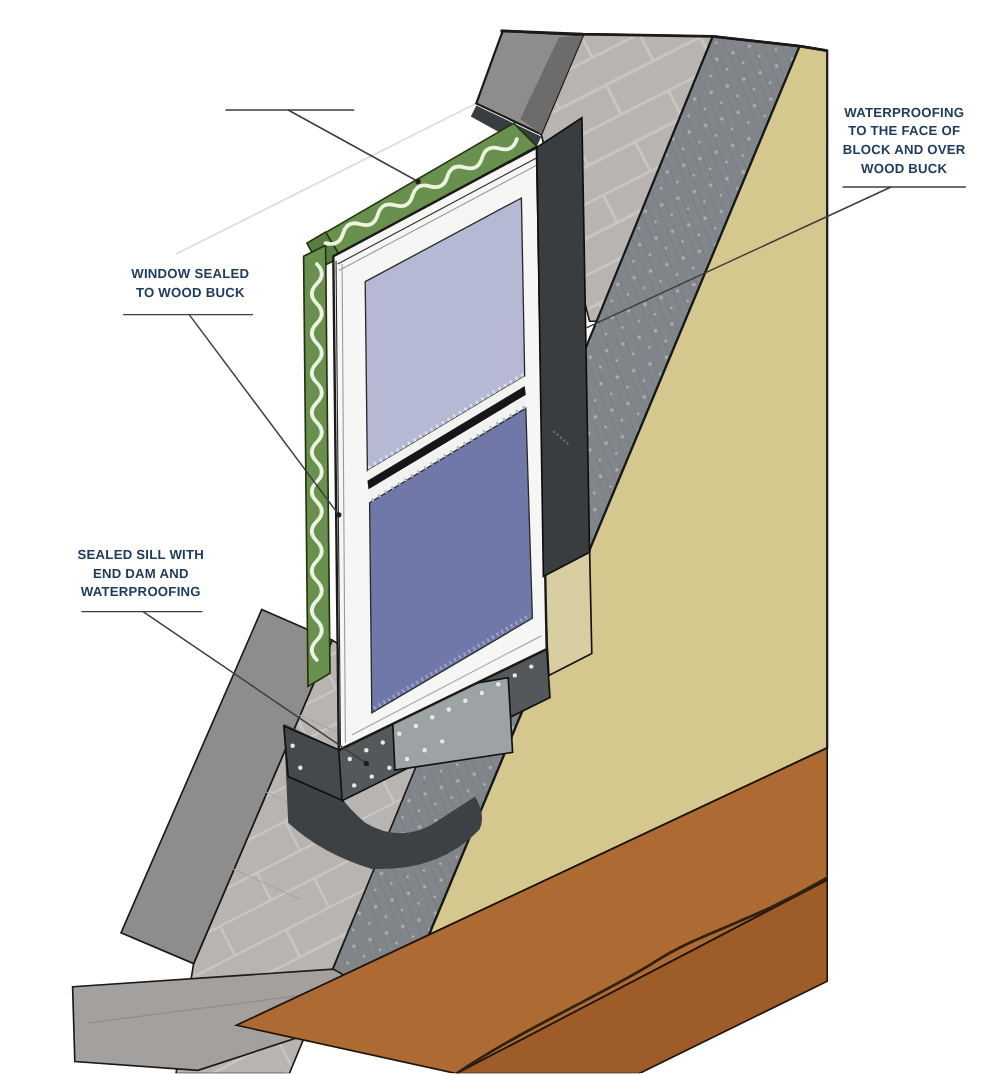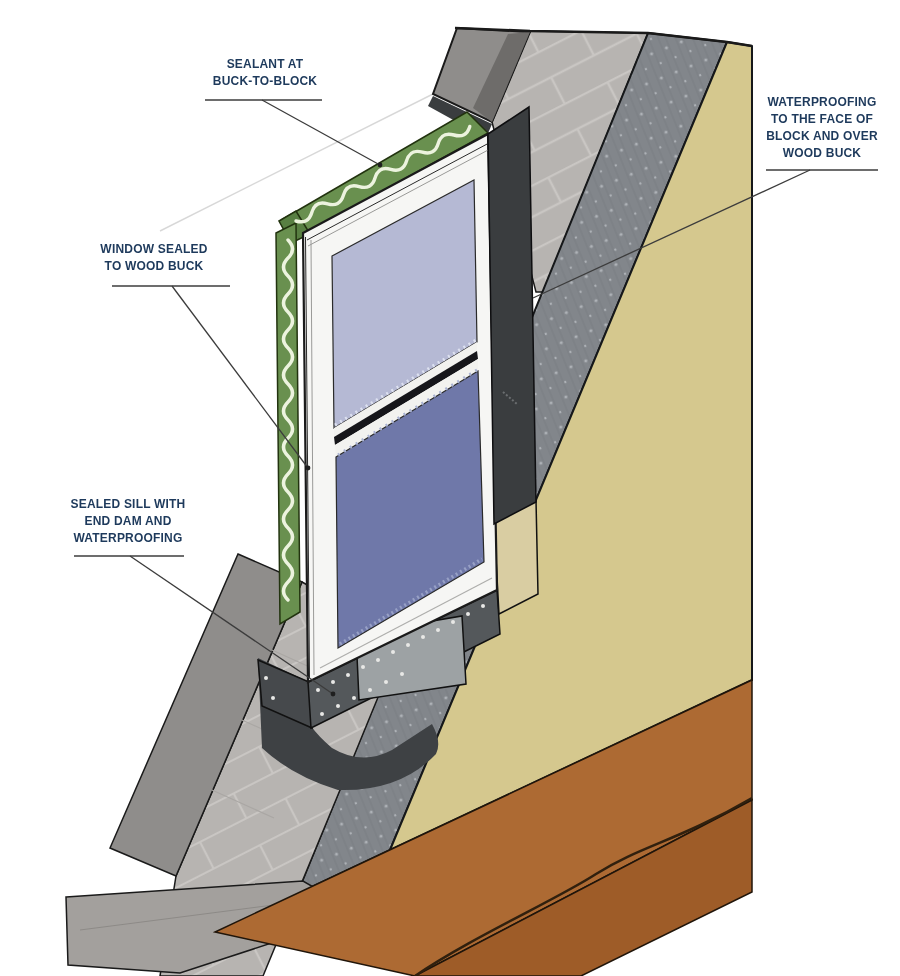--- a/index.html
+++ b/index.html
@@ -141,25 +141,23 @@
     <line x1="74" y1="556" x2="184" y2="556"></line>
     <line x1="130" y1="556" x2="333" y2="694"></line>
   </g>
   <g fill="#1f1f1f">
     <circle cx="380" cy="165" r="2.4"></circle>
     <circle cx="308" cy="468" r="2.4"></circle>
     <circle cx="333" cy="694" r="2.4"></circle>
   </g>
 </svg>
 
-<div class="callout" style="left:180px;top:56px">SEALANT AT
-BUCK-TO-BLOCK</div>
 <div class="callout" style="left:737px;top:94px">WATERPROOFING
 TO THE FACE OF
 BLOCK AND OVER
 WOOD BUCK</div>
-<div class="callout" style="left:69px;top:241px">WINDOW SEALED
+<div class="callout" style="left:88px;top:241px">WINDOW SEALED
 TO WOOD BUCK</div>
 <div class="callout" style="left:43px;top:496px">SEALED SILL WITH
 END DAM AND
 WATERPROOFING</div>
 
 </div>
 
 </body></html>

